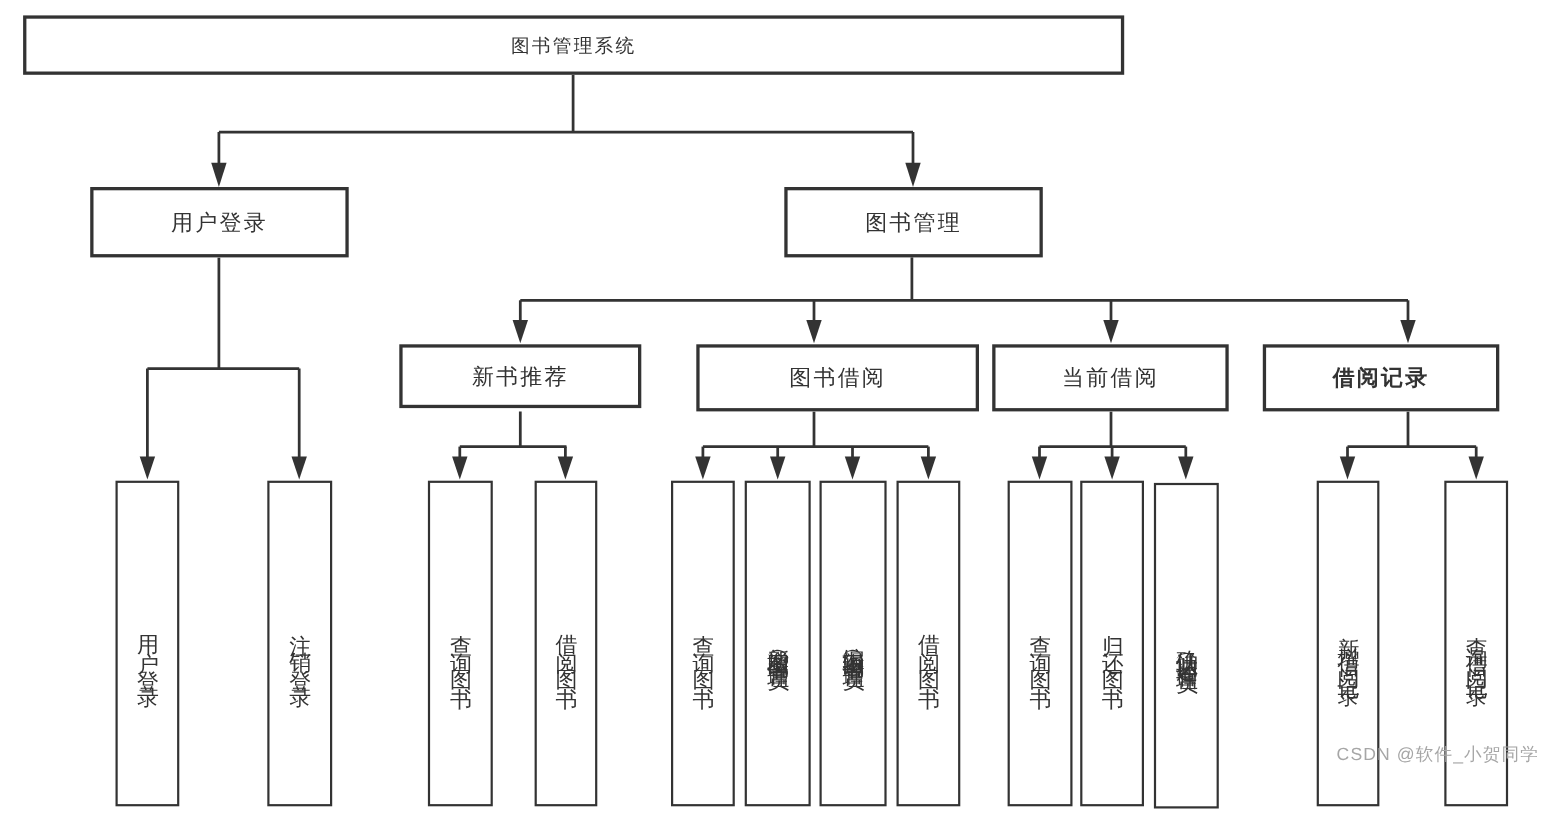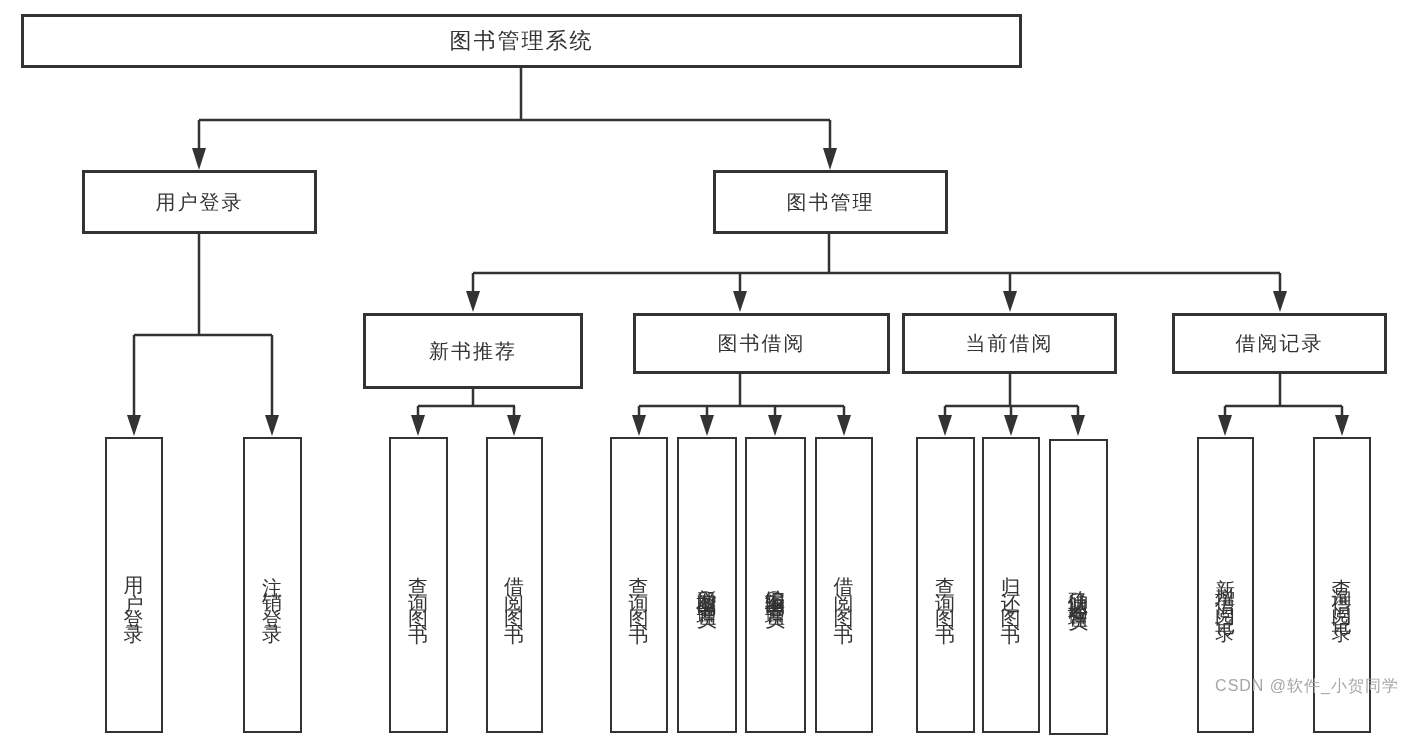--- a/index.html
+++ b/index.html
@@ -21,21 +21,21 @@
     position: absolute;
     box-sizing: border-box;
     border: 3px solid #333333;
     background: #ffffff;
     display: flex;
     align-items: center;
     justify-content: center;
     z-index: 2;
     color: #333333;
   }
-  .lvl1 { font-size: 22px; letter-spacing: 2px; }
+  .lvl1 { font-size: 17px; letter-spacing: 2px; }
   .lvl2, .lvl3 { font-size: 20px; letter-spacing: 2px; }
   .leaf {
     border-width: 2.5px;
     writing-mode: vertical-rl;
     text-orientation: mixed;
     font-size: 20px;
     line-height: 1;
   }
   .sp-4 { letter-spacing: 16px; padding-top: 16px; }
   .sp-6 { letter-spacing: 9px;  padding-top: 9px; }
@@ -116,24 +116,24 @@
       <path d="M1218 415 h14 L1225 436 Z"></path>
       <path d="M1335 415 h14 L1342 436 Z"></path>
     </g>
   </svg>
 
   <div class="box lvl1" style="left:21px; top:14px; width:1001px; height:54px;">图书管理系统</div>
 
   <div class="box lvl2" style="left:82px; top:170px; width:235px; height:64px;">用户登录</div>
   <div class="box lvl2" style="left:713px; top:170px; width:235px; height:64px;text-align:right;">图书管理</div>
 
-  <div class="box lvl3" style="left:363px; top:313px; width:220px; height:76px;">新书推荐</div>
+  <div class="box lvl3" style="left:363px; top:313px; width:220px; height:58px;">新书推荐</div>
   <div class="box lvl3" style="left:633px; top:313px; width:257px; height:61px;">图书借阅</div>
   <div class="box lvl3" style="left:902px; top:313px; width:215px; height:61px;">当前借阅</div>
-  <div class="box lvl3" style="left:1172px; top:313px; width:215px; height:61px;">借阅记录</div>
+  <div class="box lvl3" style="left:1148px; top:313px; width:215px; height:61px;font-weight:bold;">借阅记录</div>
 
   <div class="box leaf sp-4" style="left:105px; top:437px; width:58px; height:296px;">用户登录</div>
   <div class="box leaf sp-4" style="left:243px; top:437px; width:59px; height:296px;">注销登录</div>
 
   <div class="box leaf sp-4" style="left:389px; top:437px; width:59px; height:296px;">查询图书</div>
   <div class="box leaf sp-4" style="left:486px; top:437px; width:57px; height:296px;">借阅图书</div>
 
   <div class="box leaf sp-4" style="left:610px; top:437px; width:58px; height:296px;">查询图书</div>
   <div class="box leaf sp-9" style="left:677px; top:437px; width:60px; height:296px;">新增图书（管理员）</div>
   <div class="box leaf sp-9" style="left:745px; top:437px; width:61px; height:296px;">编辑图书（管理员）</div>

